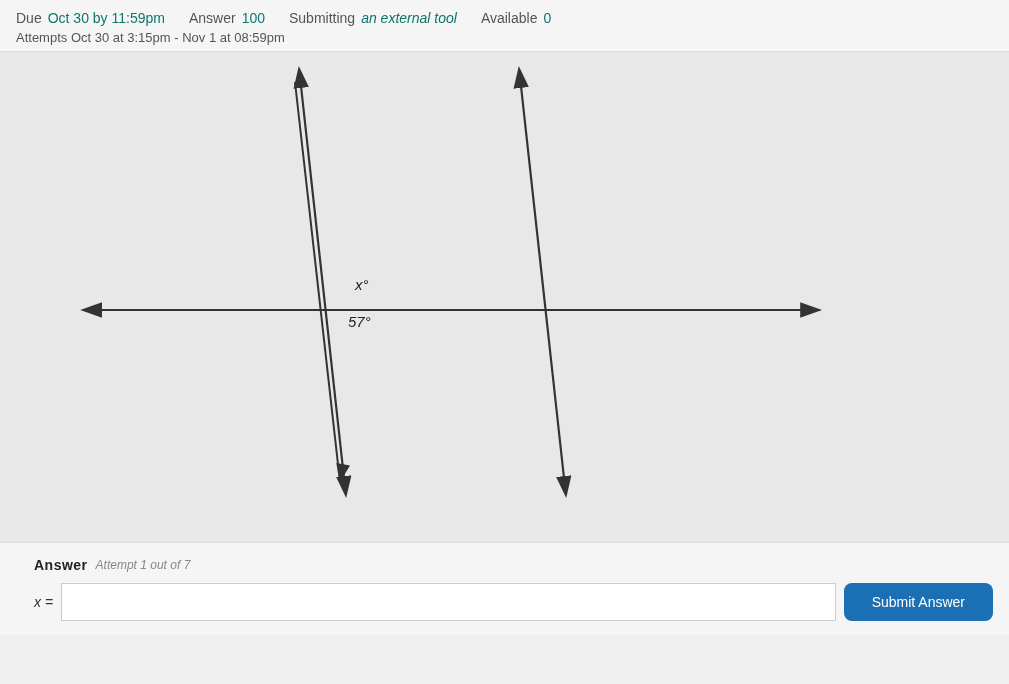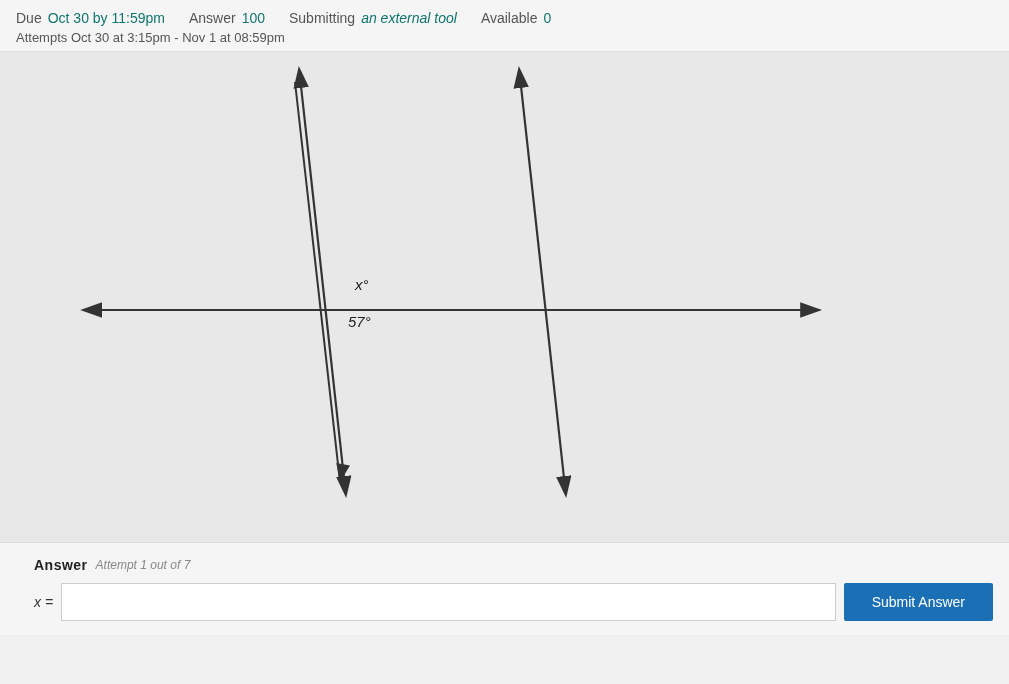--- a/index.html
+++ b/index.html
@@ -100,21 +100,21 @@
       outline: none;
     }
     .submit-btn {
       background: #1a6fb5;
       color: #fff;
       border: none;
       padding: 8px 28px;
       font-size: 14px;
       cursor: pointer;
       height: 38px;
-      border-radius: 2px;
+      border-radius: 8px;
       white-space: nowrap;
     }
     svg.diagram {
       position: absolute;
       top: 0;
       left: 0;
       width: 100%;
       height: 100%;
     }
     .math-label {

